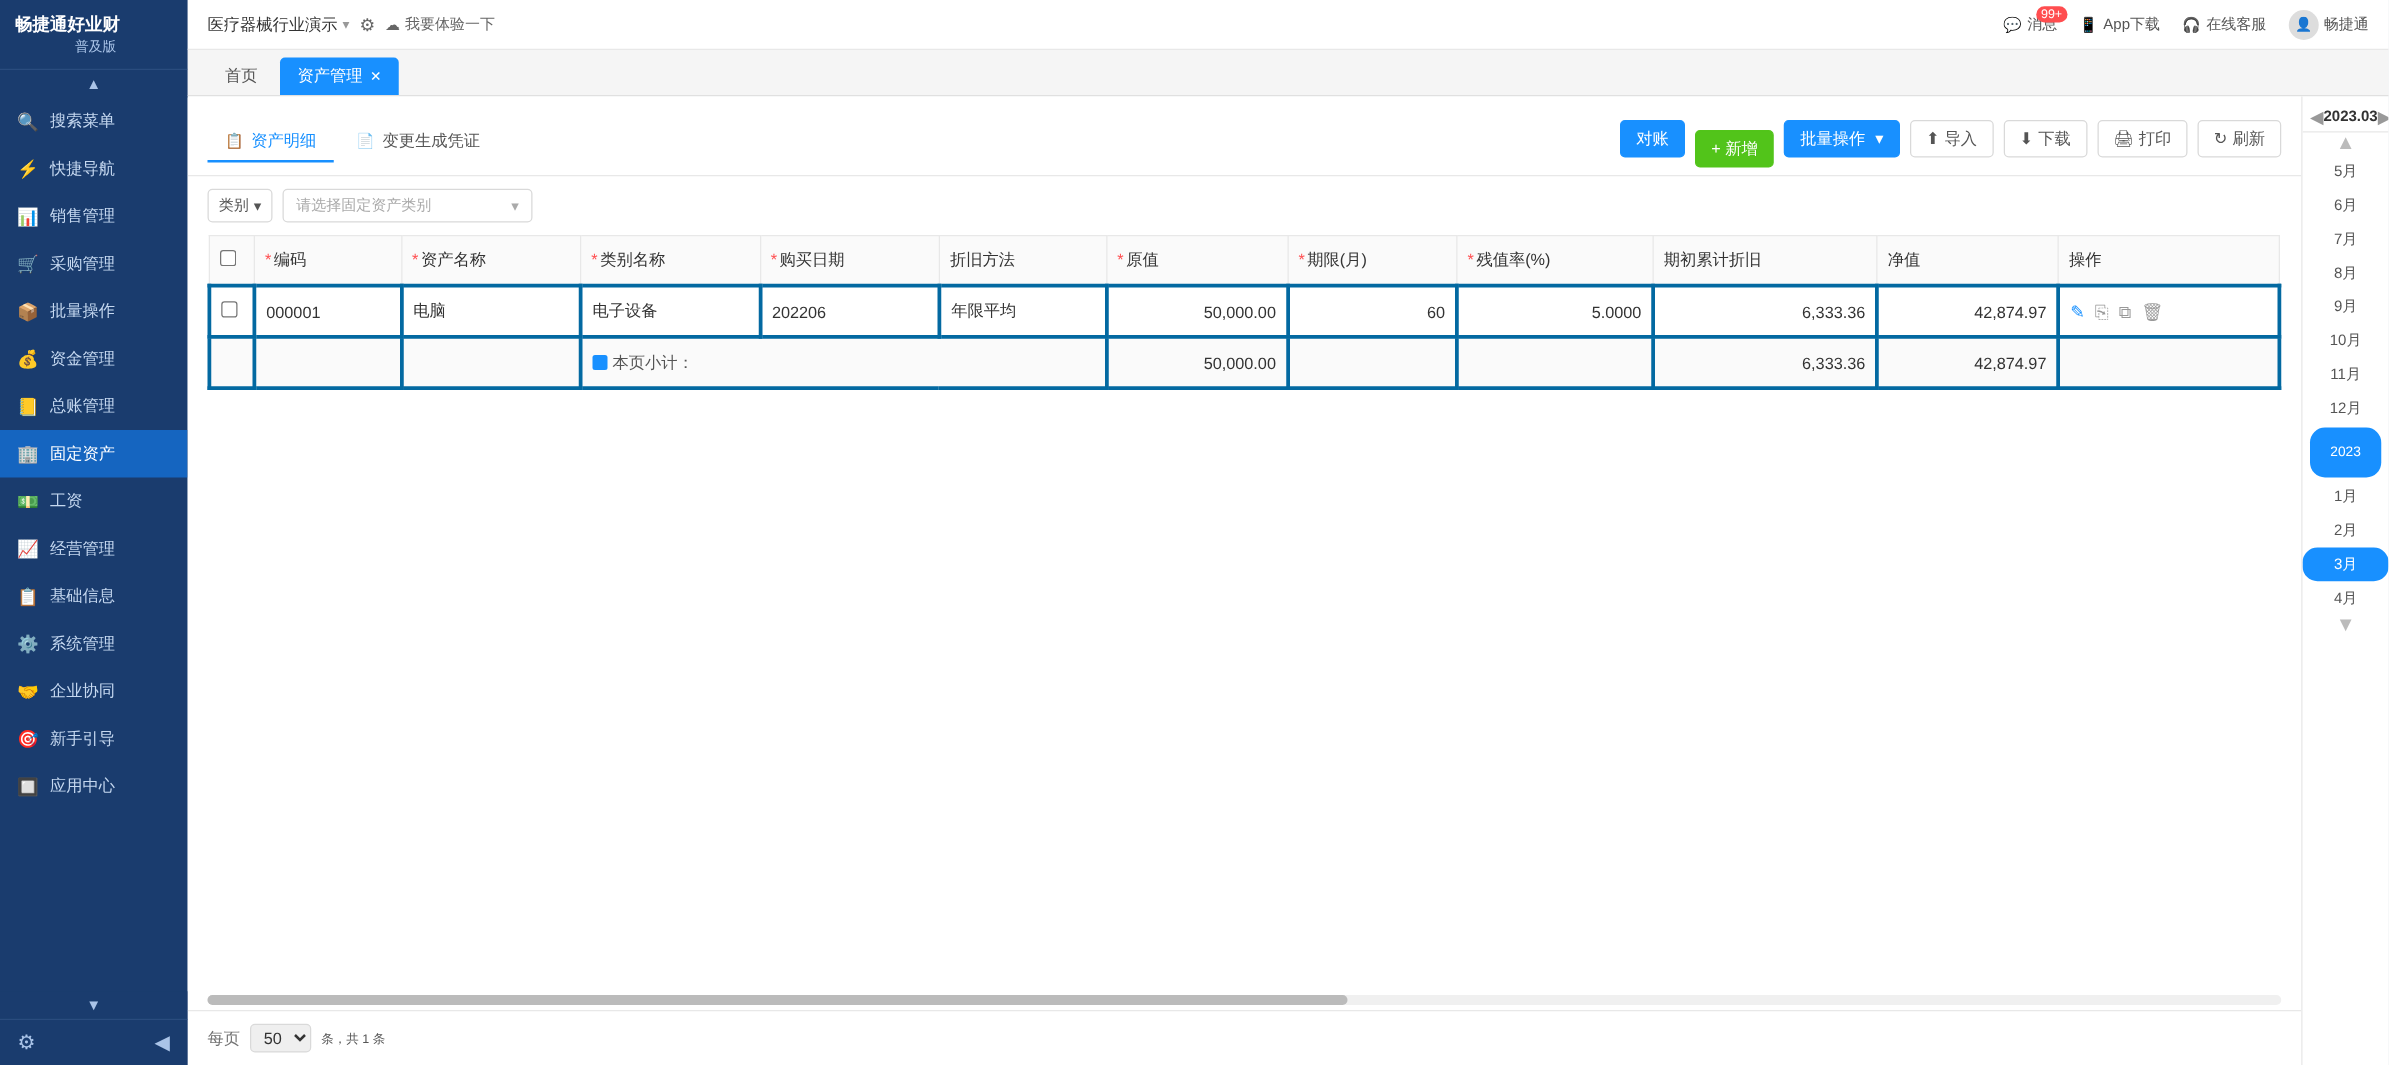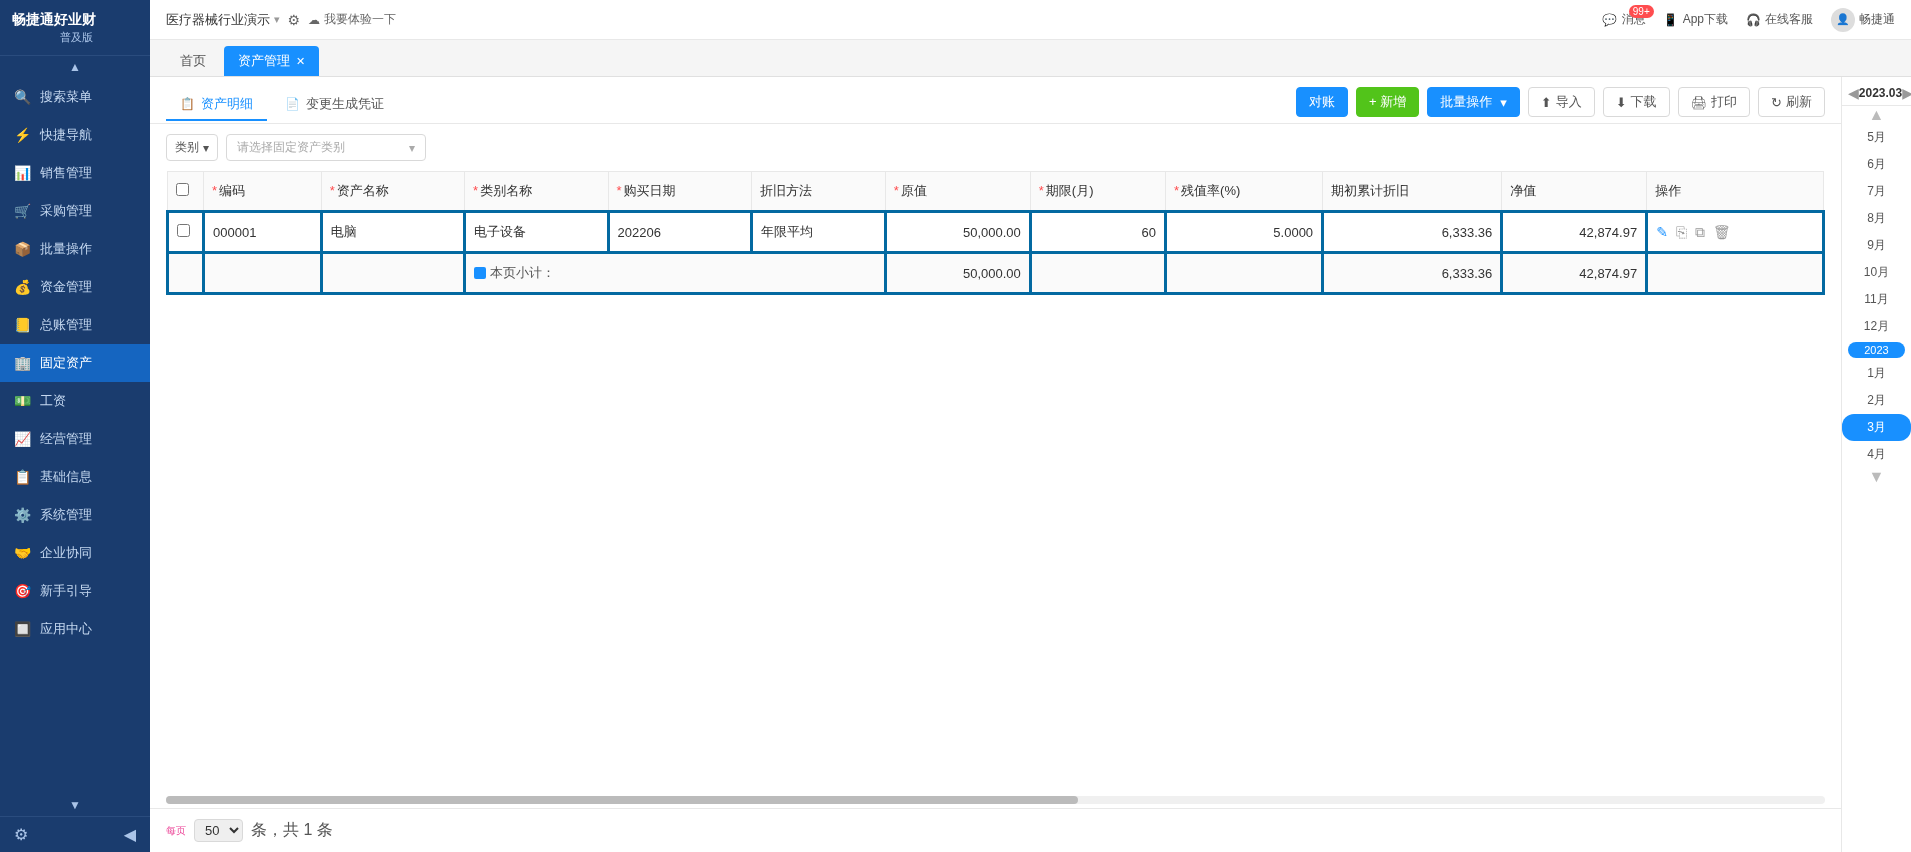--- a/index.html
+++ b/index.html
@@ -275,20 +275,21 @@
     }
     .btn-primary {
       background: #1890ff;
       color: #fff;
       border-color: #1890ff;
     }
     .btn-green {
       background: #52c41a;
       color: #fff;
       border-color: #52c41a;
+      margin-top: 17px;
     }
     .btn-default {
       background: #fff;
       color: #555;
       border-color: #d9d9d9;
     }
     .btn-dropdown {
       background: #1890ff;
       color: #fff;
       border-color: #1890ff;
@@ -338,29 +339,29 @@
 
     
     .pagination {
       display: flex;
       align-items: center;
       gap: 8px;
       padding: 10px 16px;
       border-top: 1px solid #e8e8e8;
       flex-shrink: 0;
     }
-    .pagination-label { color: #ec4899; font-size: 10px; }
+    .pagination-label { color: #737373; font-size: 13px; }
     .pagination-select {
       border: 1px solid #d9d9d9;
       border-radius: 4px;
       padding: 2px 6px;
       font-size: 13px;
       color: #333;
     }
-    .pagination-total { color: #555; font-size: 16px; text-align: right; }
+    .pagination-total { color: #555; font-size: 10px; text-align: right; }
     .scrollbar-placeholder {
       height: 8px;
       background: #f0f0f0;
       border-radius: 4px;
       margin: 4px 16px;
       position: relative;
     }
     .scrollbar-thumb {
       height: 8px;
       width: 55%;
@@ -421,21 +422,21 @@
       font-size: 16px;
       cursor: pointer;
       width: 100%;
       text-align: center;
     }
     .rp-year-badge {
       background: #1890ff;
       color: #fff;
       border-radius: 12px;
       font-size: 11px;
-      padding: 2px 6px;
+      padding: 14px 6px;
       width: calc(100% - 12px);
       text-align: center;
       margin: 2px 6px;
     }
   </style>
 </head>
 <body>
 
 <div class="sidebar">
   <div class="sidebar-logo">

